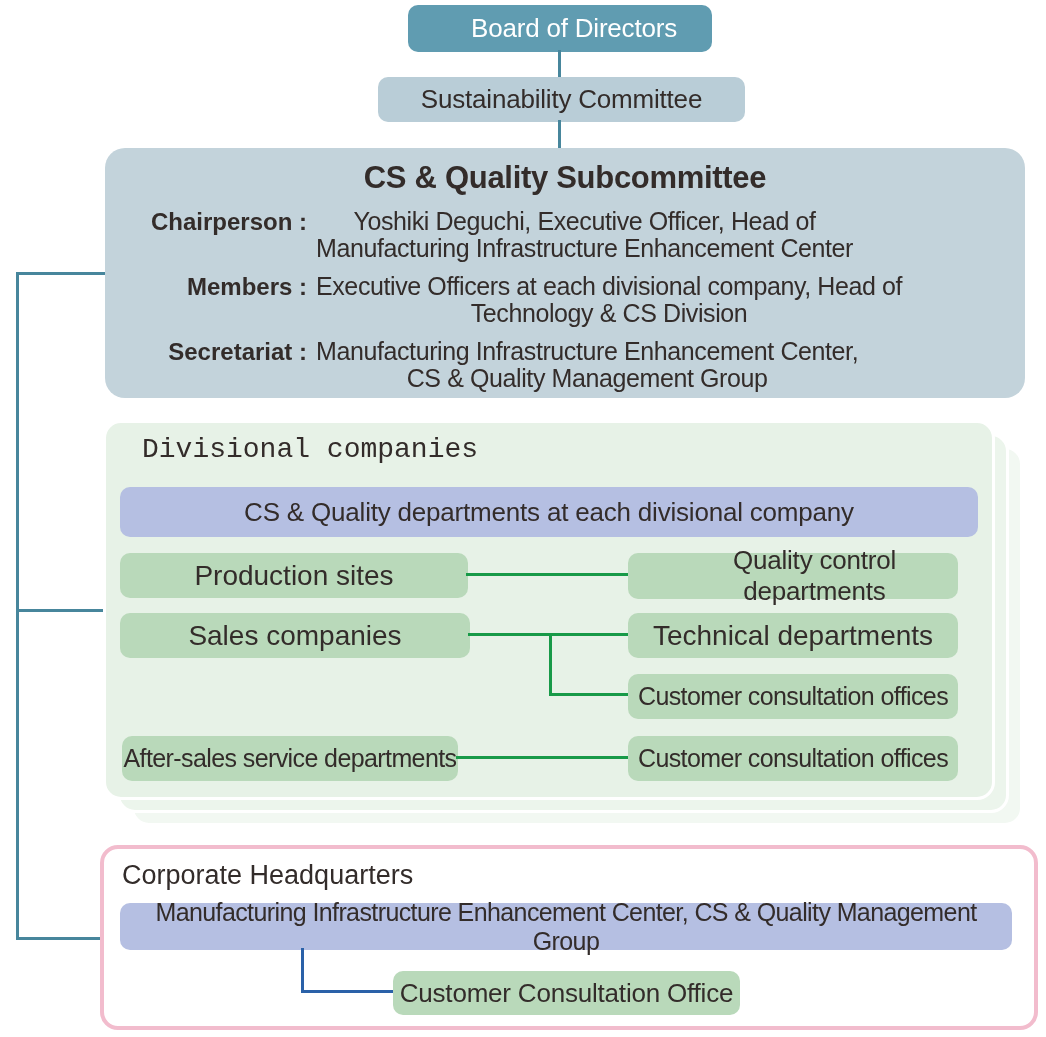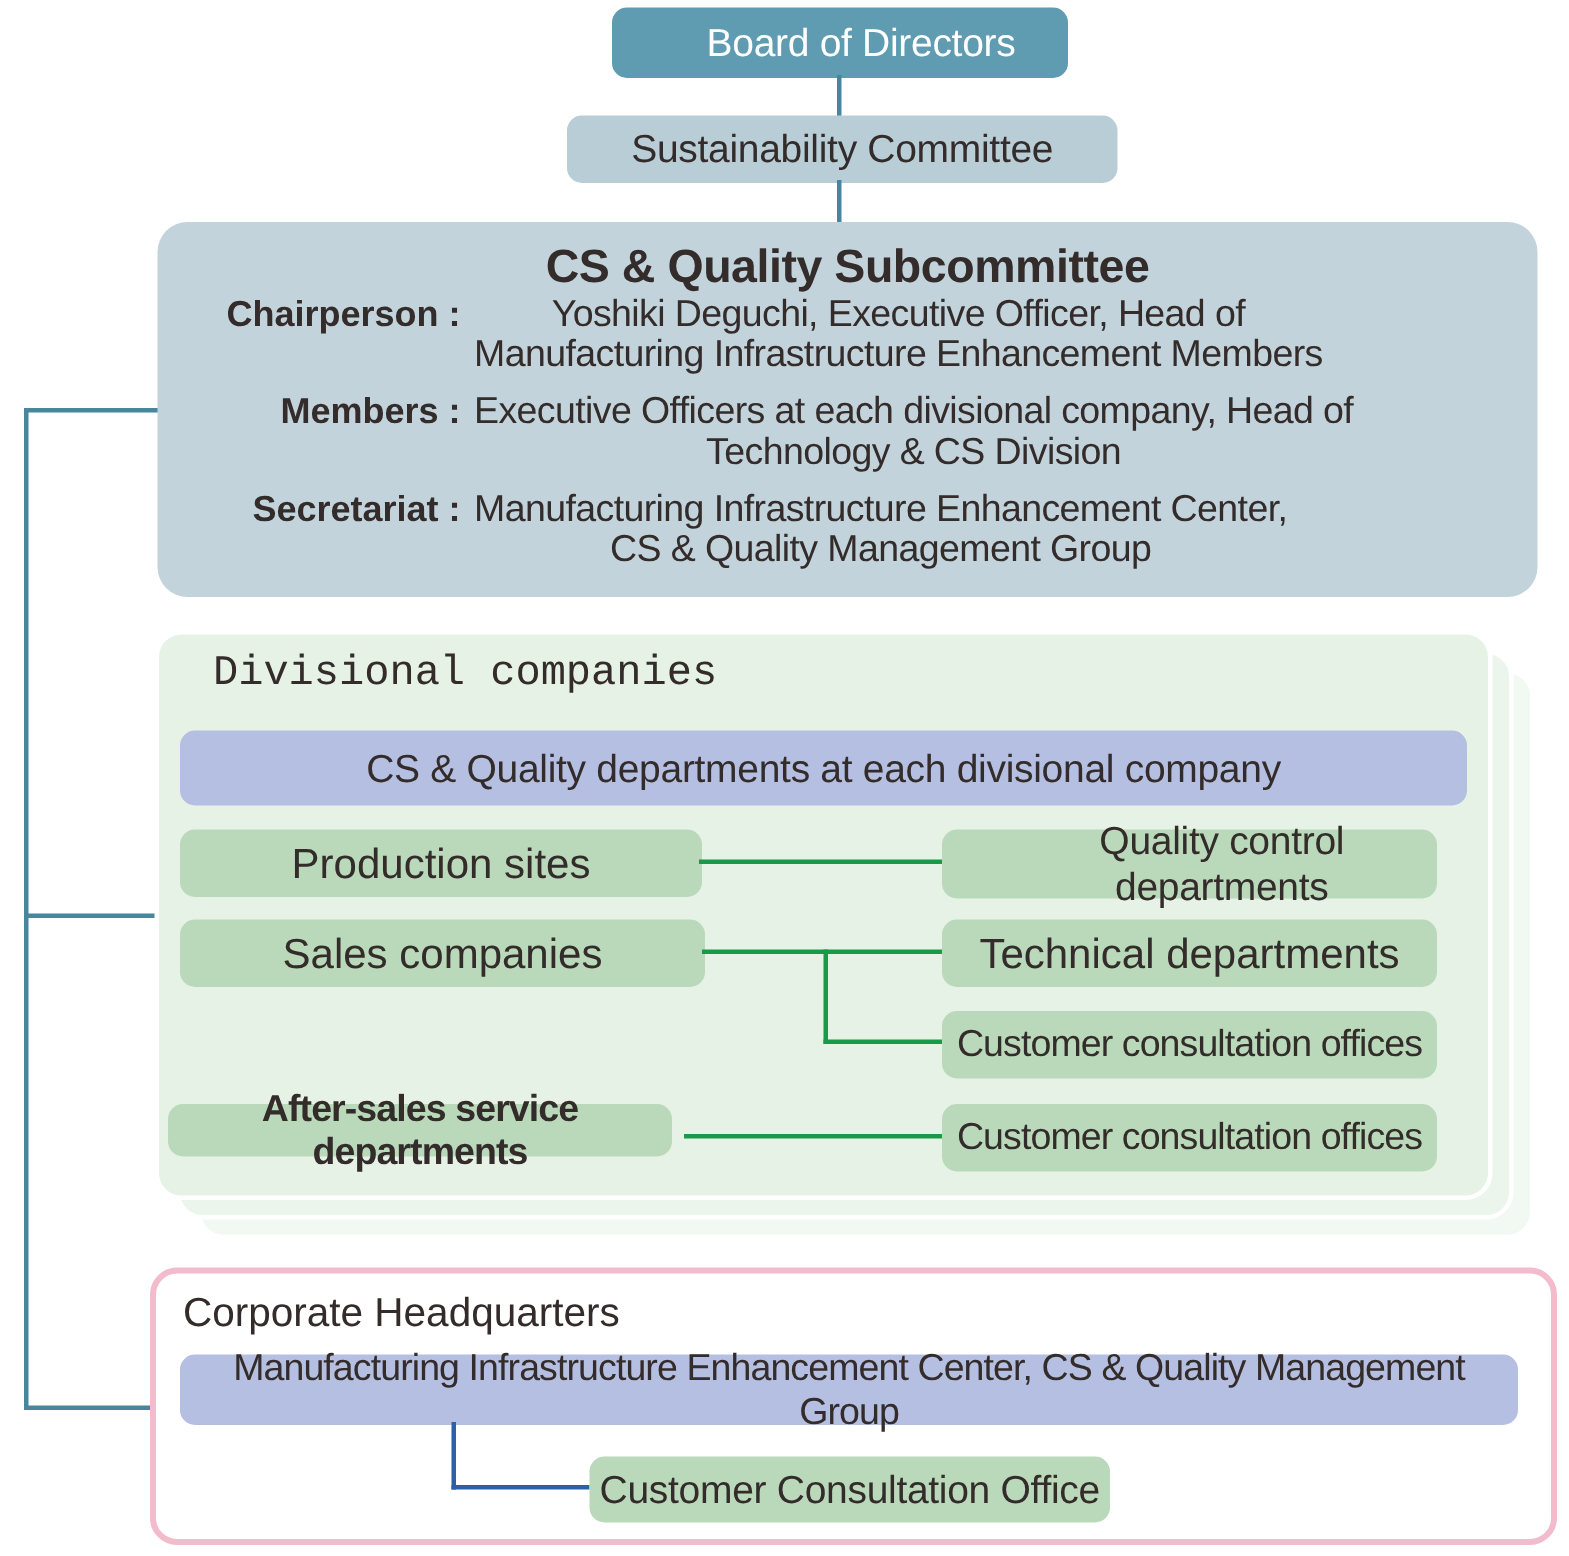--- a/index.html
+++ b/index.html
@@ -15,21 +15,21 @@
   .lavender-box{background:#b5bfe2;}
   .green-box{background:#b9d9ba;}
   .hline,.vline{position:absolute;}
   .teal-l{background:#47869c;}
   .green-l{background:#189a48;}
   .blue-l{background:#2a61a8;}
   .sheet{position:absolute;width:892px;height:380px;border-radius:18px;
          border:3px solid #ffffff;box-sizing:border-box;}
   .panel-title{position:absolute;font-size:28px;color:#332c2a;}
   .sub-title{text-align:center;font-size:31px;font-weight:bold;padding-top:12px;letter-spacing:-0.3px;}
-  .sub-rows{margin-top:0;}
+  .sub-rows{margin-top:12px;}
   .sub-row{display:flex;margin-bottom:11px;}
   .sub-label{width:202px;text-align:right;font-size:24px;font-weight:600;line-height:27px;flex:none;}
   .sub-value{padding-left:9px;font-size:25px;line-height:27px;letter-spacing:-0.4px;text-align:center;}
   .fs28{font-size:28px;}
   .fs26{font-size:26px;letter-spacing:-0.2px;}
   .fs25c{font-size:25px;letter-spacing:-0.6px;}
   .hq-panel{position:absolute;background:#ffffff;border:4px solid #f2bccd;border-radius:18px;box-sizing:border-box;}
 </style>
 </head>
 <body>
@@ -46,21 +46,21 @@
   <div class="hline teal-l" style="left:16px;top:609px;width:88px;height:3px;"></div>
   <div class="hline teal-l" style="left:16px;top:937px;width:89px;height:3px;"></div>
 
   <div class="sub-box" style="left:105px;top:148px;width:920px;height:250px;">
     <div class="sub-title">CS &amp; Quality Subcommittee</div>
     <div class="sub-rows">
       <div class="sub-row">
         <div class="sub-label">Chairperson :</div>
         <div class="sub-value">
           <div>Yoshiki Deguchi, Executive Officer, Head of</div>
-          <div>Manufacturing Infrastructure Enhancement Members</div>
+          <div>Manufacturing Infrastructure Enhancement Center</div>
         </div>
       </div>
       <div class="sub-row">
         <div class="sub-label">Members :</div>
         <div class="sub-value">
           <div>Executive Officers at each divisional company, Head of</div>
           <div>Technology &amp; CS Division</div>
         </div>
       </div>
       <div class="sub-row">
@@ -86,21 +86,21 @@
   <div class="box green-box fs26" style="left:628px;top:553px;width:330px;height:46px;padding-left:43px;">Quality control departments</div>
 
   <div class="box green-box fs28" style="left:120px;top:613px;width:350px;height:45px;">Sales companies</div>
   <div class="hline green-l" style="left:468px;top:633px;width:162px;height:3px;"></div>
   <div class="box green-box fs28" style="left:628px;top:613px;width:330px;height:45px;">Technical departments</div>
 
   <div class="vline green-l" style="left:549px;top:633px;width:3px;height:63px;"></div>
   <div class="hline green-l" style="left:549px;top:693px;width:81px;height:3px;"></div>
   <div class="box green-box fs25c" style="left:628px;top:674px;width:330px;height:45px;">Customer consultation offices</div>
 
-  <div class="box green-box fs25c" style="left:112px;top:736px;width:336px;height:35px;font-weight:bold;">After-sales service departments</div>
+  <div class="box green-box fs25c" style="left:122px;top:736px;width:336px;height:45px;">After-sales service departments</div>
   <div class="hline green-l" style="left:456px;top:756px;width:174px;height:3px;"></div>
   <div class="box green-box fs25c" style="left:628px;top:736px;width:330px;height:45px;">Customer consultation offices</div>
 
   <div class="hq-panel" style="left:100px;top:845px;width:938px;height:185px;"></div>
   <div class="panel-title" style="left:122px;top:860px;font-size:27px;">Corporate Headquarters</div>
   <div class="box lavender-box fs25c" style="left:120px;top:903px;width:892px;height:47px;">Manufacturing Infrastructure Enhancement Center, CS &amp; Quality Management Group</div>
   <div class="vline blue-l" style="left:301px;top:948px;width:3px;height:45px;"></div>
   <div class="hline blue-l" style="left:301px;top:990px;width:92px;height:3px;"></div>
   <div class="box green-box fs26" style="left:393px;top:971px;width:347px;height:44px;">Customer Consultation Office</div>
 

